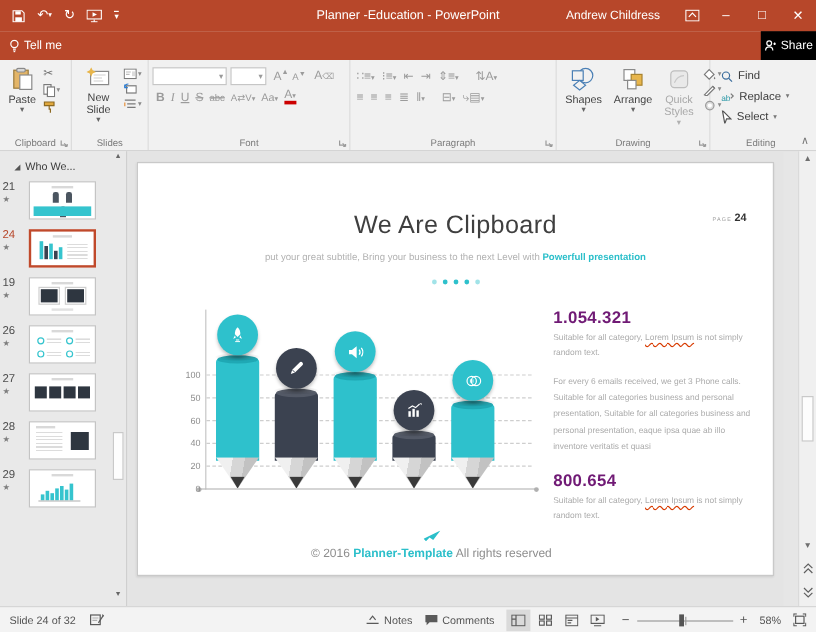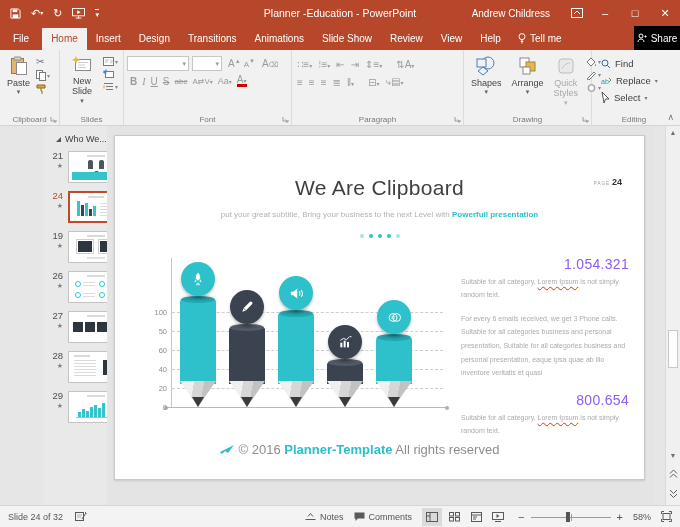--- a/index.html
+++ b/index.html
@@ -41,25 +41,25 @@
   .sbtn .c { font-size:6px; color:#8a8a8a; }
   .combo { background:#fff; border:1px solid #c6c6c6; height:15px; display:flex; align-items:center; justify-content:flex-end; padding-right:2px; color:#9a9a9a; font-size:7px; }
   .fontrow { display:flex; align-items:center; gap:3px; margin:2px 0 4px; }
   .glyphrow { display:flex; align-items:center; gap:5px; color:#9b9b9b; font-size:10px; padding-left:3px; }
   .glyphrow .c { font-size:6px; }
   .pararow { display:flex; align-items:center; gap:6px; color:#9b9b9b; font-size:10px; padding:3px 2px; }
   .ed-row { display:flex; align-items:center; gap:4px; font-size:9.5px; color:#3d3d3d; height:17px; }
   #ribbon-collapse { position:absolute; right:6px; top:112px; color:#777; font-size:9px; }
 
   
-  #panel { position:absolute; left:0; top:126px; width:106px; height:379px; background:#e9e9e9; border-right:1px solid #cfcfcf; overflow:hidden;margin-left:44px; }
+  #panel { position:absolute; left:0; top:126px; width:106px; height:379px; background:#e9e9e9; border-right:1px solid #cfcfcf; overflow:hidden; }
   .sect { display:flex; align-items:center; gap:4px; padding:8px 0 4px 12px; font-size:9px; color:#3c3c3c; }
   .sect .tri { width:0; height:0; border-left:5px solid transparent; border-bottom:5px solid #555; }
   .thumb-row { position:relative; height:40px; }
-  .thumb-num { position:absolute; left:2px; top:2px; width:17px; text-align:right; }
+  .thumb-num { position:absolute; left:2px; top:2px; width:17px; }
   .thumb-num .n { display:block; font-size:9.5px; color:#4e4e4e; }
   .thumb-row.sel .thumb-num .n { color:#B7472A; }
   .thumb-num .star { display:block; font-size:7px; color:#7e7e7e; margin-top:1px; }
   .thumb { position:absolute; left:24px; top:3px; width:56px; height:32px; background:#fff; border:1px solid #c4c4c4; overflow:hidden; }
   .thumb-row.sel .thumb { border:2px solid #C0492B; }
   .t-title { position:absolute; top:3px; left:18px; right:18px; height:2px; background:#d9d9d9; }
   .t-lines { background-image:repeating-linear-gradient(#dcdcdc 0 1px, transparent 1px 3px); }
   #panel-scroll { position:absolute; right:1px; top:0; width:11px; height:100%; }
   #panel-scroll .arr { position:absolute; left:0; width:11px; height:10px; text-align:center; font-size:6px; color:#666; }
   #panel-scroll .pthumb { position:absolute; left:1px; width:9px; top:234px; height:40px; background:#fdfdfd; border:1px solid #c9c9c9; }
@@ -89,27 +89,27 @@
   .bar .tipwrap { position:absolute; bottom:1px; left:0; width:36px; height:26px; }
   .bar .wood { width:100%; height:100%; clip-path:polygon(0 0,100% 0,50% 100%); background:linear-gradient(100deg,#f0f0f0 35%,#d6d6d6 35% 60%,#c2c2c2 60%); }
   .bar .lead { position:absolute; left:50%; bottom:0; width:12px; height:10px; transform:translateX(-50%); clip-path:polygon(0 0,100% 0,50% 100%); background:#3a3a3a; }
   .bar .body { position:absolute; left:0; width:36px; border-radius:3px 3px 0 0; }
   .bar .cap { position:absolute; left:1px; right:1px; top:-3px; height:7px; border-radius:50%; opacity:.95; }
   .icshadow { position:absolute; width:38px; height:7px; left:-1px; border-radius:50%; background:radial-gradient(closest-side, rgba(0,0,0,.28), rgba(0,0,0,0)); }
   .iccircle { position:absolute; left:1px; width:34px; height:34px; border-radius:50%; display:flex; align-items:center; justify-content:center; box-shadow:0 2px 3px rgba(0,0,0,.25); }
 
   
   #facts { position:absolute; left:346px; top:120px; width:168px; }
-  .stat { font-size:14px; font-weight:normal; color:#8b5cf6; letter-spacing:.3px;text-align:right; }
+  .stat { font-size:14px; font-weight:bold; color:#701a75; letter-spacing:.3px; }
   .cap7 { font-size:7px; color:#ababab; line-height:1.9; margin:3px 0 10px; }
   .cap7 .sp { text-decoration-line:underline; text-decoration-style:wavy; text-decoration-color:#d83b01; text-decoration-thickness:1px; text-underline-offset:2px; }
   .bodytxt { font-size:7px; color:#ababab; line-height:1.95; margin-bottom:12px; }
 
   
-  .s-footer { position:absolute; left:0; right:40px; top:306px; display:flex; align-items:center; justify-content:center; gap:5px; font-size:13px; color:#8d8d8d; }
+  .s-footer { position:absolute; left:0; right:40px; top:306px; display:flex; align-items:center; justify-content:center; gap:5px; font-size:10px; color:#8d8d8d;flex-direction:column; }
   .s-footer b.brand { color:#2bbfca; }
 
   
   #vscroll { position:absolute; right:0; top:126px; width:15px; height:379px; background:#f0f0f0; border-left:1px solid #dadada; }
   #vscroll .arr { position:absolute; left:0; width:14px; text-align:center; color:#6f6f6f; font-size:7px; }
   #vscroll .vthumb { position:absolute; left:2px; width:10px; top:204px; height:38px; background:#fdfdfd; border:1px solid #c9c9c9; }
   #vscroll .nav { position:absolute; left:0; width:14px; text-align:center; color:#5f5f5f; }
 
   
   #statusbar { position:absolute; left:0; top:505px; width:680px; height:22px; background:#f3f3f3; border-top:1px solid #d6d6d6; display:flex; align-items:center; font-size:9px; color:#555; }
@@ -160,32 +160,20 @@
             <path d="M3 6l3-3 3 3" fill="none" stroke="#fff"></path>
           </svg>
         </span>
       <span class="winbtn">–</span>
       <span class="winbtn">□</span>
       <span class="winbtn">✕</span>
     </div>
   </div>
 
   <div id="tabbar">
-    <span id="tabs-holder" style="display:flex;align-items:flex-end;">
-        <span class="tab file">File</span>
-        <span class="tab active">Home</span>
-        <span class="tab">Insert</span>
-        <span class="tab">Design</span>
-        <span class="tab">Transitions</span>
-        <span class="tab">Animations</span>
-        <span class="tab">Slide Show</span>
-        <span class="tab">Review</span>
-        <span class="tab">View</span>
-        <span class="tab">Help</span>
-      </span>
     <span class="tellme">
       <svg width="8" height="11" viewBox="0 0 8 11">
           <circle cx="4" cy="3.6" r="3" fill="none" stroke="#fff"></circle>
           <path d="M2.8 7h2.4M2.8 8.5h2.4M3.3 10h1.4" stroke="#fff"></path>
         </svg>
       <span>Tell me</span>
     </span>
     <span id="share-btn">
       <svg width="10" height="10" viewBox="0 0 10 10">
           <circle cx="4" cy="3" r="2" fill="none" stroke="#fff"></circle>

